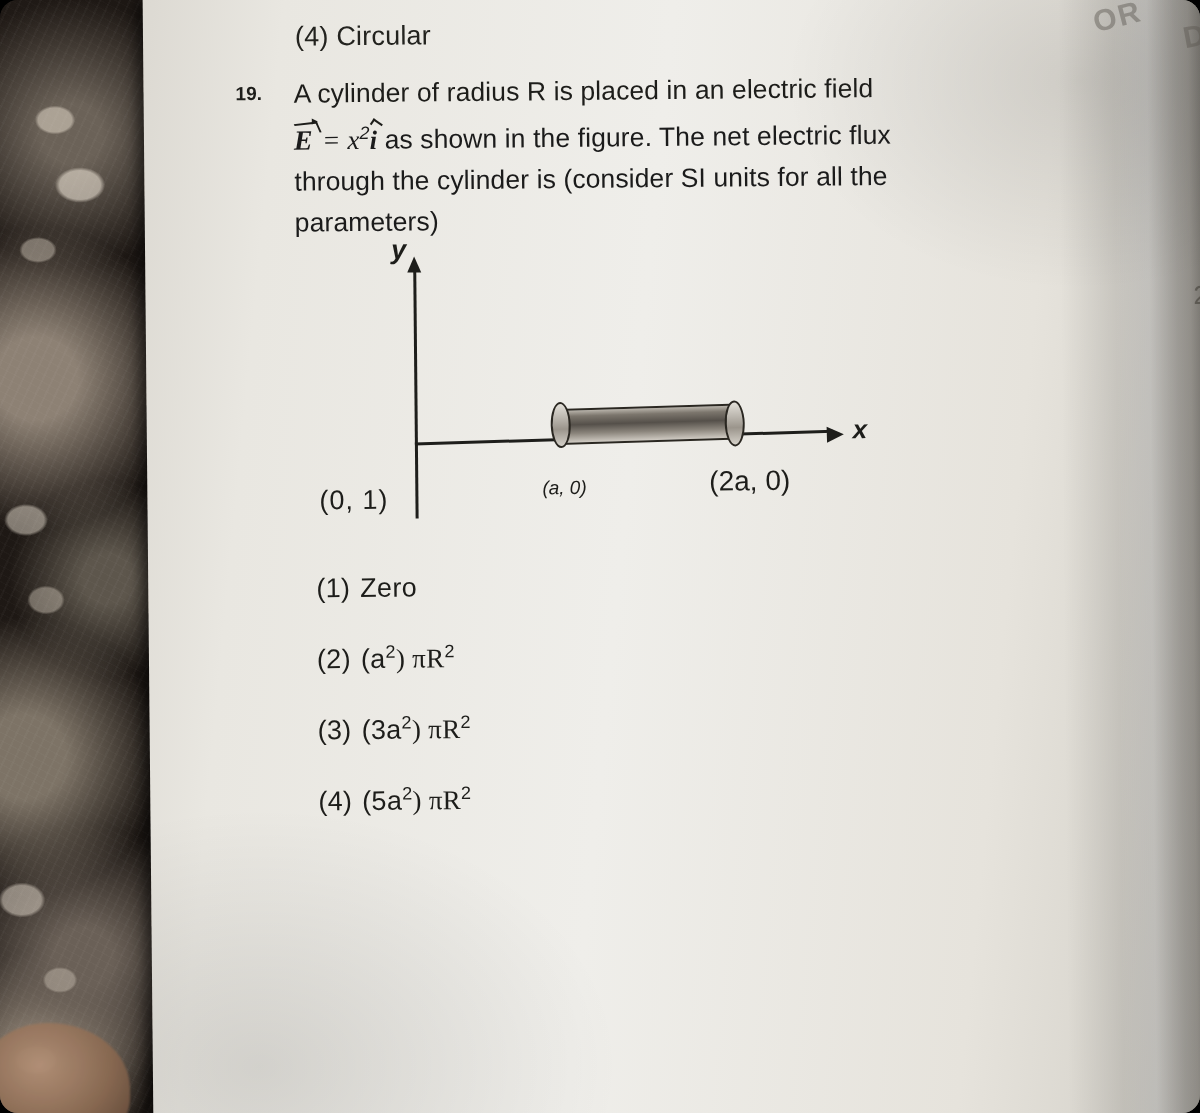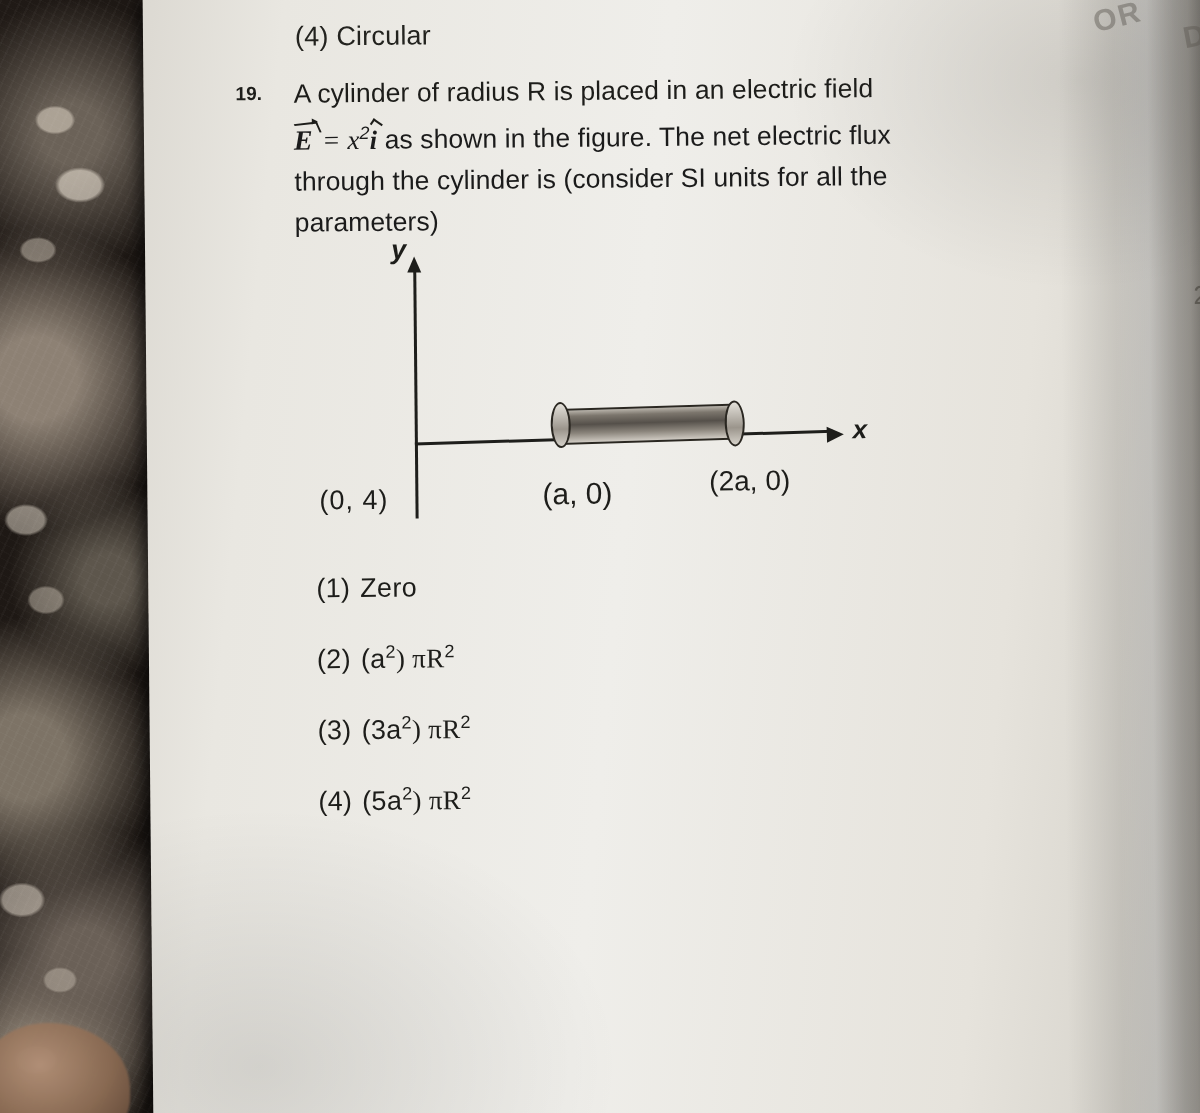--- a/index.html
+++ b/index.html
@@ -7,20 +7,21 @@
     padding: 0;
     background: #000;
   }
   #page {
     position: relative;
     width: 1200px;
     height: 1113px;
     overflow: hidden;
     font-family: "Liberation Sans", sans-serif;
     background: #17120f;
+    border-radius: 18px;
   }
 
   
   .bg-dark {
     position: absolute;
     inset: 0;
     background:
       radial-gradient(circle at 6% 12%, #6b6258 0 2%, rgba(0,0,0,0) 9%),
       radial-gradient(circle at 3% 34%, #8d8174 0 3%, rgba(0,0,0,0) 11%),
       radial-gradient(circle at 9% 52%, #5d564c 0 2%, rgba(0,0,0,0) 8%),
@@ -250,21 +251,21 @@
   }
   .lbl {
     position: absolute;
     font-size: 25px;
     color: #1d1d1a;
     white-space: nowrap;
   }
   .lbl-y { left: 96px; top: -16px; font-style: italic; font-weight: bold; font-size: 27px; }
   .lbl-x { left: 556px; top: 168px; font-style: italic; font-weight: bold; font-size: 26px; }
   .lbl-origin { left: 22px; top: 234px; font-size: 27px; letter-spacing: 1px; }
-  .lbl-a { left: 245px; top: 228px; font-size: 30px; }
+  .lbl-a { left: 245px; top: 228px; font-size: 19px; font-style: italic; }
   .lbl-2a { left: 412px; top: 218px; font-size: 28px; }
 
   
   .cyl-body {
     position: absolute;
     left: 262px;
     top: 158px;
     width: 172px;
     height: 32px;
     background: linear-gradient(180deg, #b9b4ab 0%, #7c766d 18%, #55504a 45%, #8b857c 72%, #cfcac2 100%);
@@ -352,21 +353,21 @@
       <div class="arrow-y"></div>
       <div class="axis-x"></div>
       <div class="arrow-x"></div>
 
       <div class="cyl-body"></div>
       <div class="cyl-cap left"></div>
       <div class="cyl-cap right"></div>
 
       <div class="lbl lbl-y">y</div>
       <div class="lbl lbl-x">x</div>
-      <div class="lbl lbl-origin">(0, 4)</div>
+      <div class="lbl lbl-origin">(0, 1)</div>
       <div class="lbl lbl-a">(a, 0)</div>
       <div class="lbl lbl-2a">(2a, 0)</div>
     </div>
 
     <div class="options">
       <div class="opt">
         <span class="num">(1)</span><span>Zero</span>
       </div>
       <div class="opt">
         <span class="num">(2)</span><span class="expr">(a</span><sup>2</sup><span class="pi">) πR</span><sup>2</sup>

